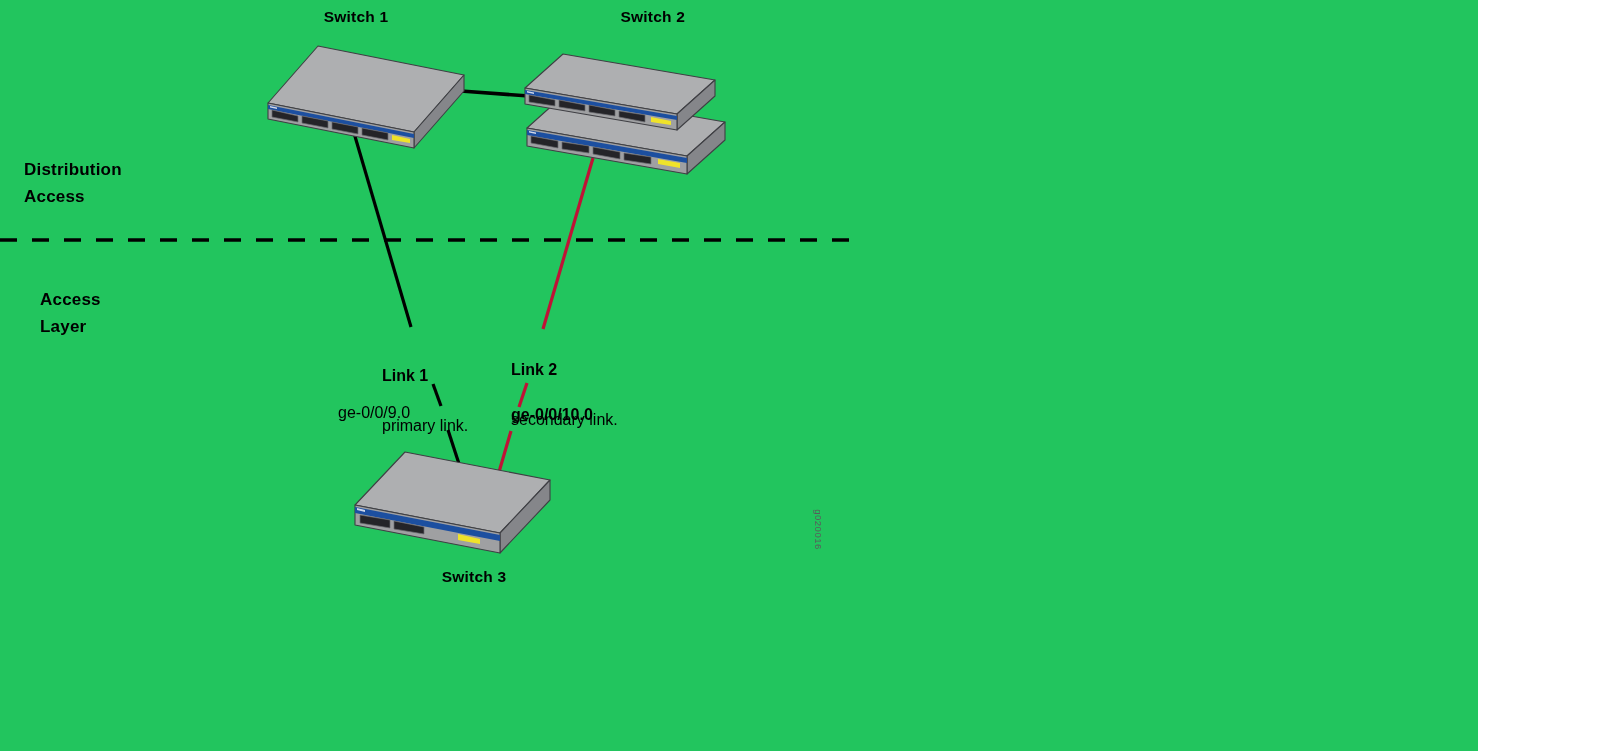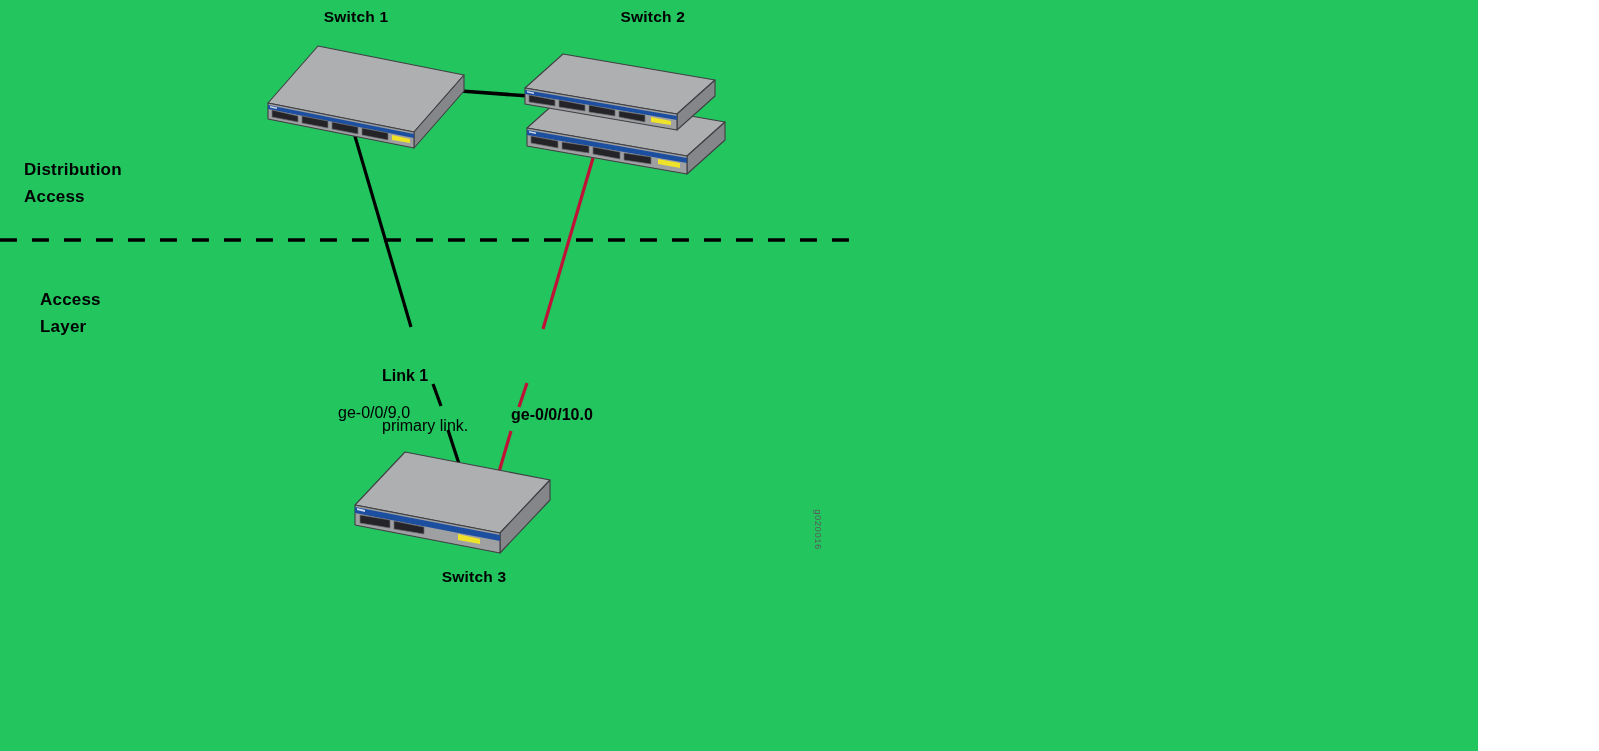--- a/index.html
+++ b/index.html
@@ -138,17 +138,21 @@
 Access</div>
   <div class="lbl layer-label" style="left:40px; top:286px;">Access
 Layer</div>
 
   <div class="lbl link-block" style="left:338px; top:338px;margin-left:44px;">
     <div class="link-name">Link 1</div>
     <div class="link-desc">primary link.</div>
   </div>
   <div class="lbl iface-label" style="left:338px; top:404px;text-align:center;">ge-0/0/9.0</div>
 
+  <div class="lbl link-block" style="left:511px; top:332px;">
+    <div class="link-name">Link 2</div>
+    <div class="link-desc">secondary link.</div>
+  </div>
   <div class="lbl iface-label" style="left:511px; top:406px;font-weight:bold;">ge-0/0/10.0</div>
 
   <div class="fig-num">g020016</div>
 
 </div>
 
 </body></html>

